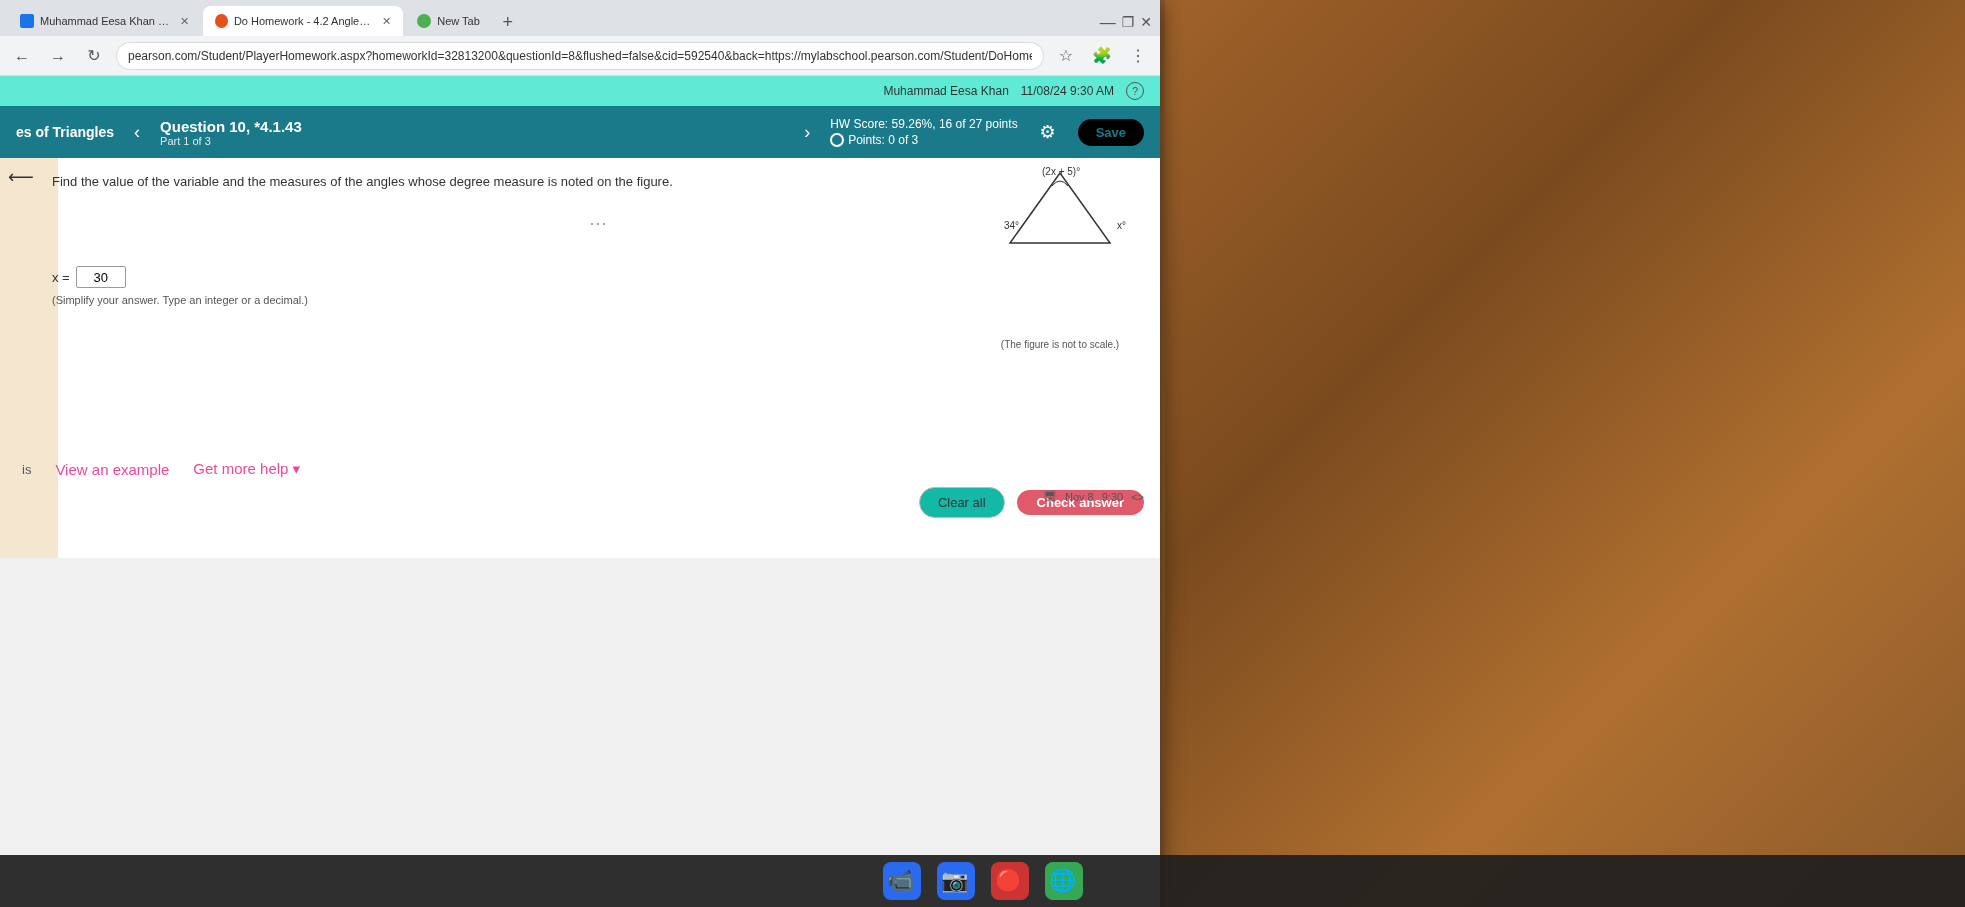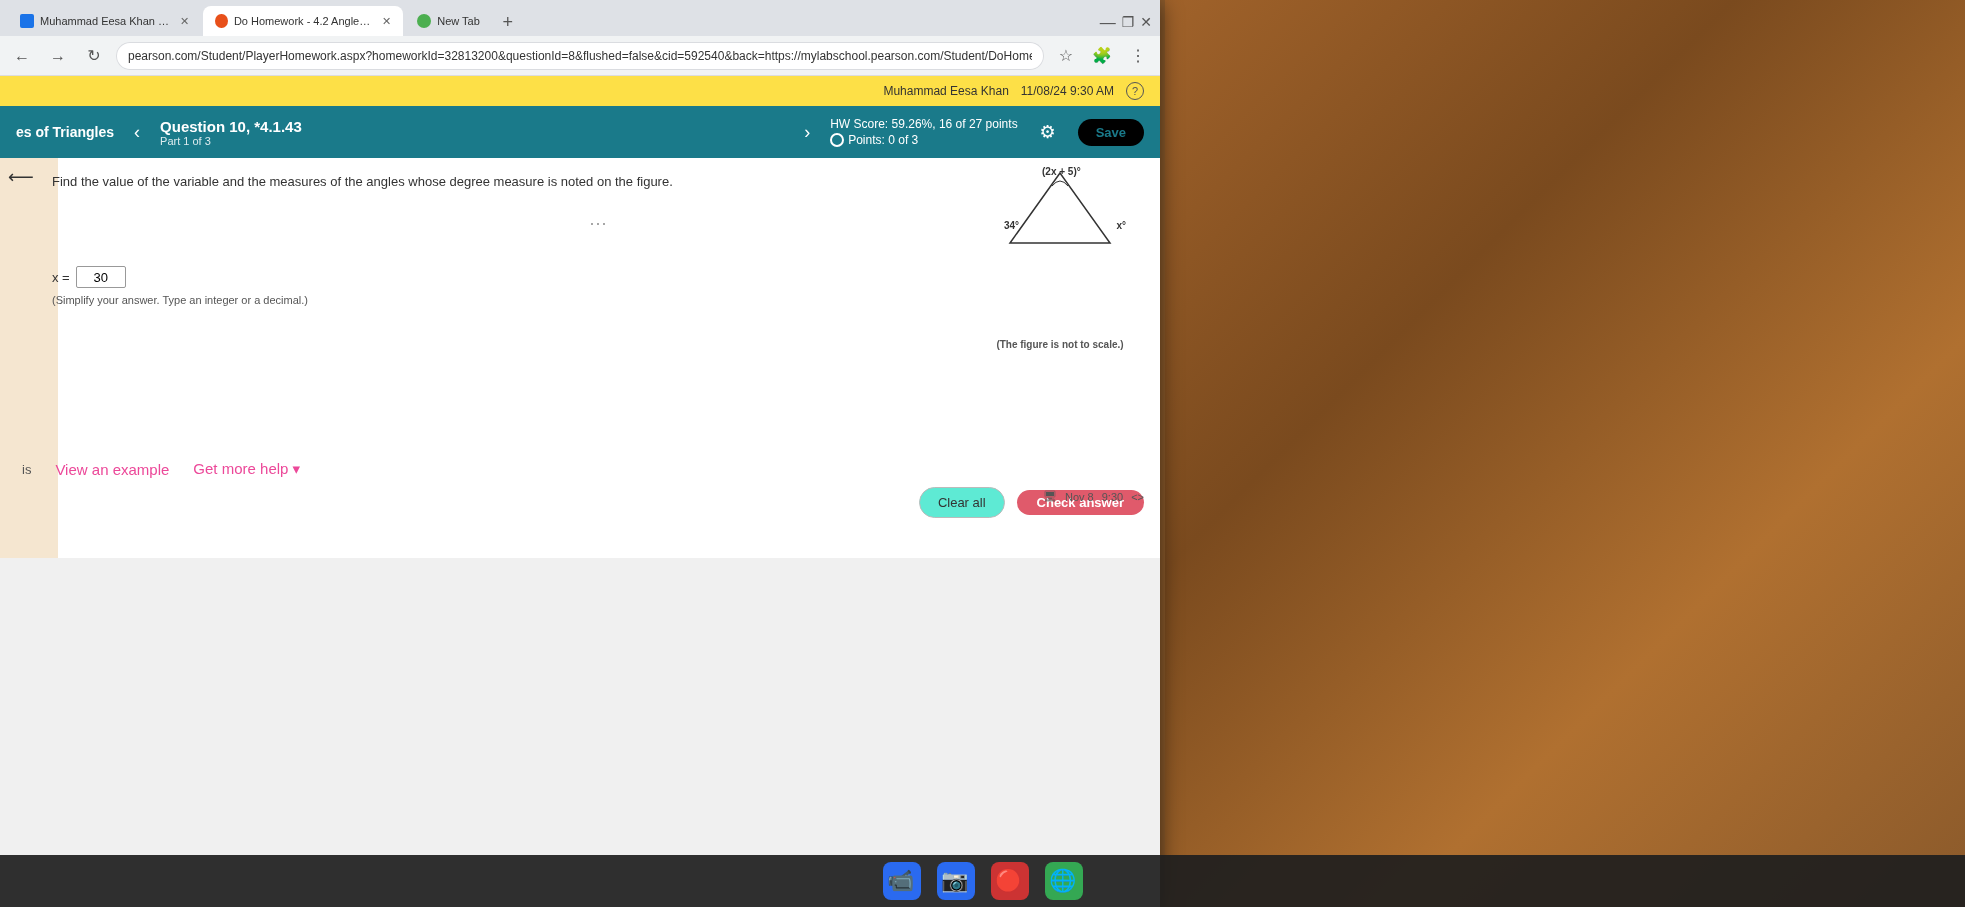--- a/index.html
+++ b/index.html
@@ -120,21 +120,21 @@
     
     .page-content {
       background: #f0f0f0;
       height: calc(907px - 76px);
       overflow: hidden;
       position: relative;
     }
 
     
     .page-header {
-      background: #fde047;
+      background: #5eead4;
       display: flex;
       justify-content: flex-end;
       align-items: center;
       padding: 6px 16px;
       font-size: 12px;
       color: #333;
       gap: 12px;
     }
 
     
@@ -218,21 +218,20 @@
       margin-left: 32px;
       margin-bottom: 16px;
     }
 
     
     .triangle-figure {
       position: absolute;
       right: 30px;
       top: 10px;
       text-align: center;
-      font-weight: bold;
     }
 
     .answer-area {
       margin-left: 32px;
       margin-top: 24px;
     }
 
     .equation-label {
       font-size: 13px;
       color: #333;
@@ -286,21 +285,21 @@
     .bottom-action-area {
       position: absolute;
       bottom: 40px;
       right: 16px;
       display: flex;
       gap: 12px;
       align-items: center;
     }
 
     .clear-all-btn {
-      background: #5eead4;
+      background: #14b8a6;
       color: #333;
       border: 1px solid #bbb;
       border-radius: 20px;
       padding: 7px 18px;
       font-size: 13px;
       cursor: pointer;
     }
     .check-answer-btn {
       background: #e05a6b;
       color: #fff;

